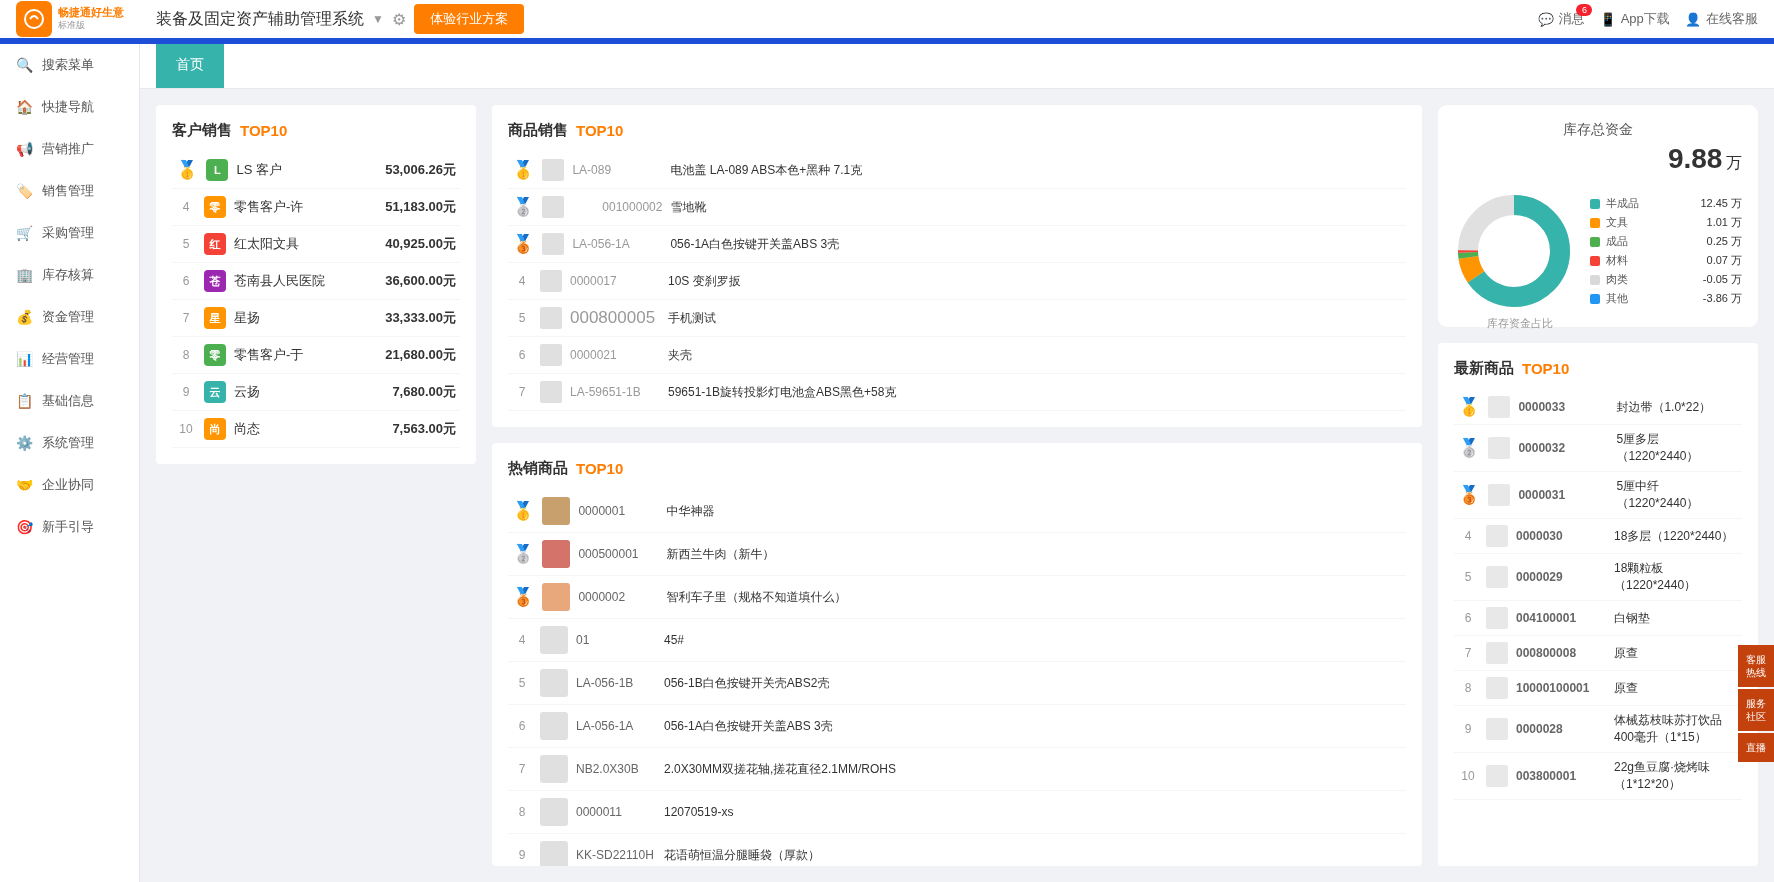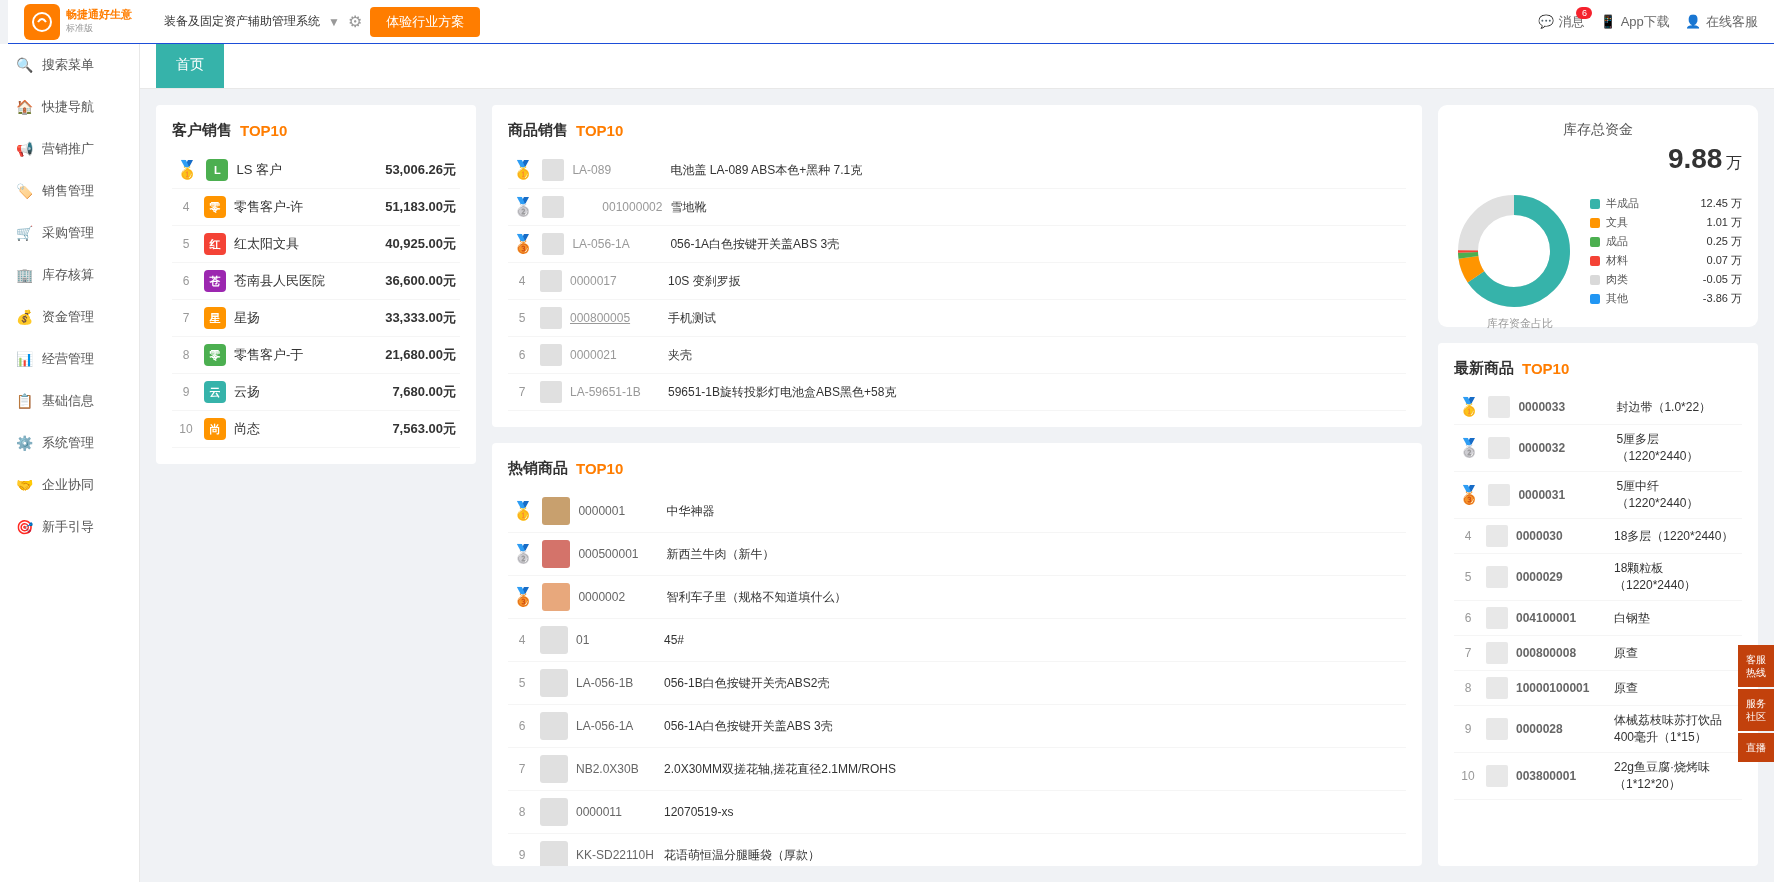--- a/index.html
+++ b/index.html
@@ -1,25 +1,25 @@
 <!DOCTYPE html>
 <html><head>
   <meta charset="utf-8">
   <style>
     * { margin: 0; padding: 0; box-sizing: border-box; }
     body { font-family: 'Microsoft YaHei', Arial, sans-serif; font-size: 13px; background: #f0f2f5; color: #333; width: 1774px; height: 882px; overflow: hidden; display: flex; flex-direction: column; }
 
     
-    .header { height: 44px; background: #fff; display: flex; align-items: center; padding: 0 16px; border-bottom: 1px solid #1d4ed8; flex-shrink: 0; margin-left: 8px; }
+    .header { height: 44px; background: #fff; display: flex; align-items: center; padding: 0 16px; border-bottom: 6px solid #1d4ed8; flex-shrink: 0; }
     .logo { display: flex; align-items: center; width: 140px; }
     .logo-icon { width: 36px; height: 36px; background: #ff7d00; border-radius: 6px; display: flex; align-items: center; justify-content: center; color: white; font-size: 10px; font-weight: bold; margin-right: 6px; }
     .logo-text { color: #ff7d00; font-size: 11px; font-weight: bold; line-height: 1.2; }
     .logo-sub { color: #999; font-size: 9px; }
     .header-middle { flex: 1; display: flex; align-items: center; gap: 8px; }
-    .system-name { font-size: 12px; color: #333; text-align: center; }
+    .system-name { font-size: 16px; color: #333; text-align: center; }
     .dropdown-btn { background: none; border: none; cursor: pointer; color: #999; font-size: 12px; }
     .settings-btn { background: none; border: none; cursor: pointer; color: #999; font-size: 16px; }
     .trial-btn { background: #ff7d00; color: white; border: none; padding: 6px 16px; border-radius: 4px; cursor: pointer; font-size: 13px; }
     .header-right { display: flex; align-items: center; gap: 16px; }
     .header-icon { position: relative; cursor: pointer; color: #666; font-size: 13px; display: flex; align-items: center; gap: 4px; }
     .badge { position: absolute; top: -6px; right: -8px; background: #f5222d; color: white; font-size: 9px; border-radius: 8px; padding: 1px 4px; min-width: 16px; text-align: center; }
 
     
     .main { display: flex; flex: 1; overflow: hidden; }
 
@@ -278,21 +278,21 @@
             </div>
             <div class="rank-row">
               <span class="rank-num">4</span>
               <div class="prod-img" style="background:#e0e0e0;"></div>
               <span style="color:#999;font-size:12px;width:90px;">0000017</span>
               <span style="color:#333;font-size:12px;">10S 变刹罗扳</span>
             </div>
             <div class="rank-row">
               <span class="rank-num">5</span>
               <div class="prod-img" style="background:#e0e0e0;"></div>
-              <span style="color:#999;font-size:12px;width:90px;text-decoration:underline;">000800005</span>
+              <span style="color:#999;font-size:17px;width:90px;">000800005</span>
               <span style="color:#333;font-size:12px;">手机测试</span>
             </div>
             <div class="rank-row">
               <span class="rank-num">6</span>
               <div class="prod-img" style="background:#e0e0e0;"></div>
               <span style="color:#999;font-size:12px;width:90px;">0000021</span>
               <span style="color:#333;font-size:12px;">夹壳</span>
             </div>
             <div class="rank-row">
               <span class="rank-num">7</span>

